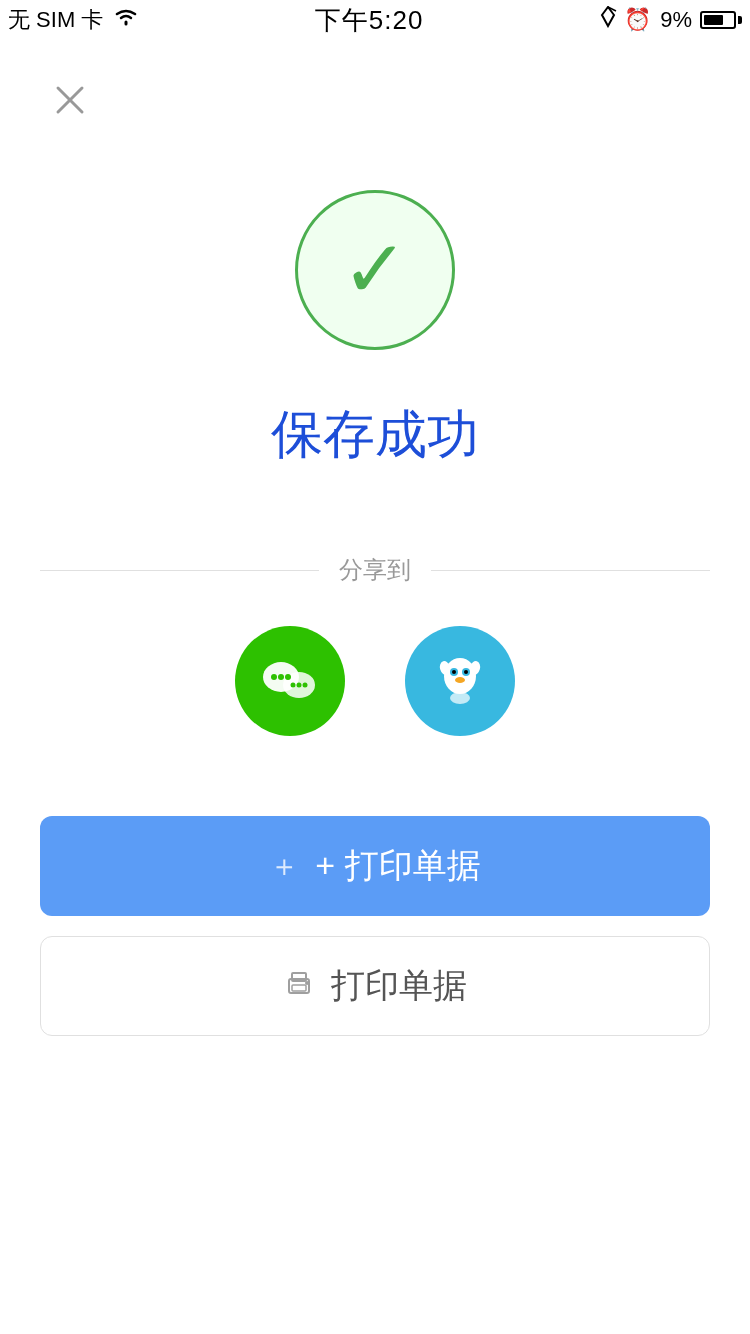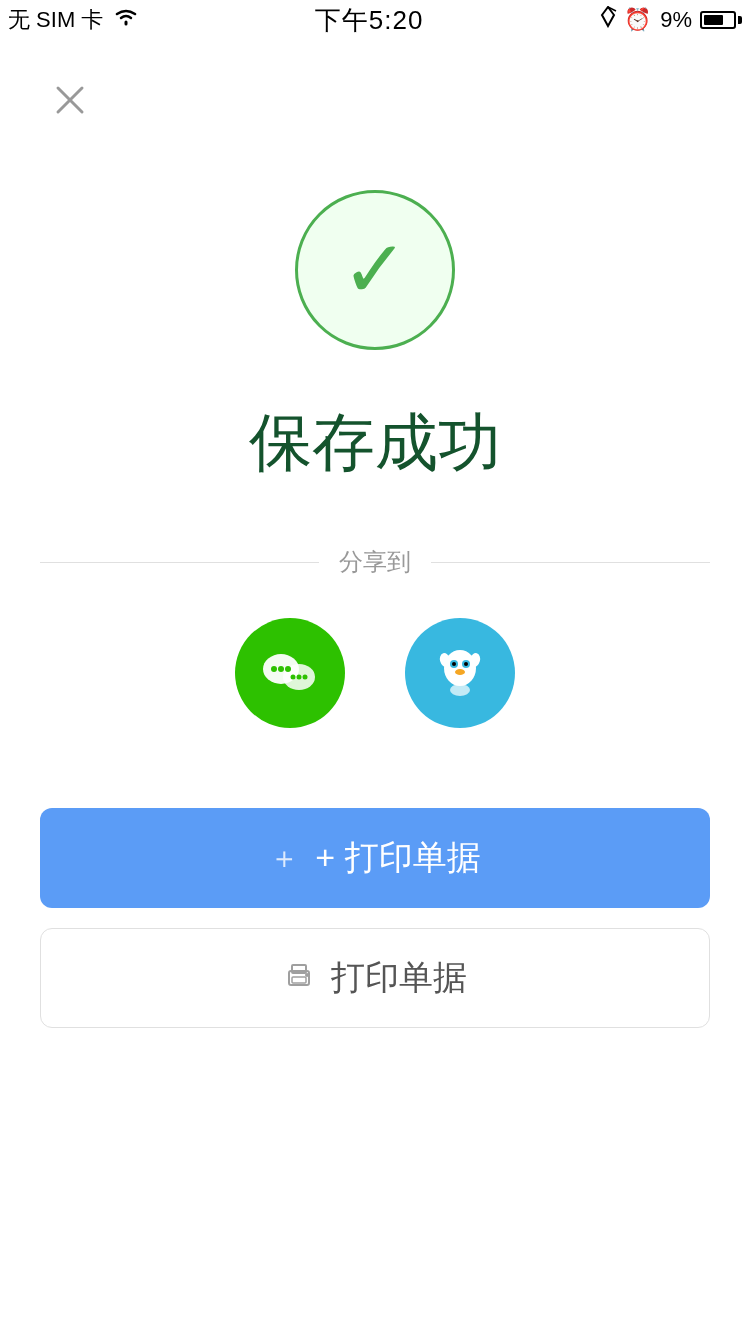--- a/index.html
+++ b/index.html
@@ -122,29 +122,29 @@
 
     .checkmark {
       color: #4CAF50;
       font-size: 80px;
       line-height: 1;
     }
 
     
     .success-title {
       text-align: center;
-      font-size: 63px;
+      font-size: 52px;
       font-weight: 400;
-      color: #14532d;
+      color: #1d4ed8;
       margin-top: 50px;
     }
 
     
     .share-section {
-      margin-top: 60px;
+      margin-top: 84px;
       position: relative;
     }
 
     .share-divider {
       display: flex;
       align-items: center;
       gap: 20px;
     }
 
     .divider-line {

